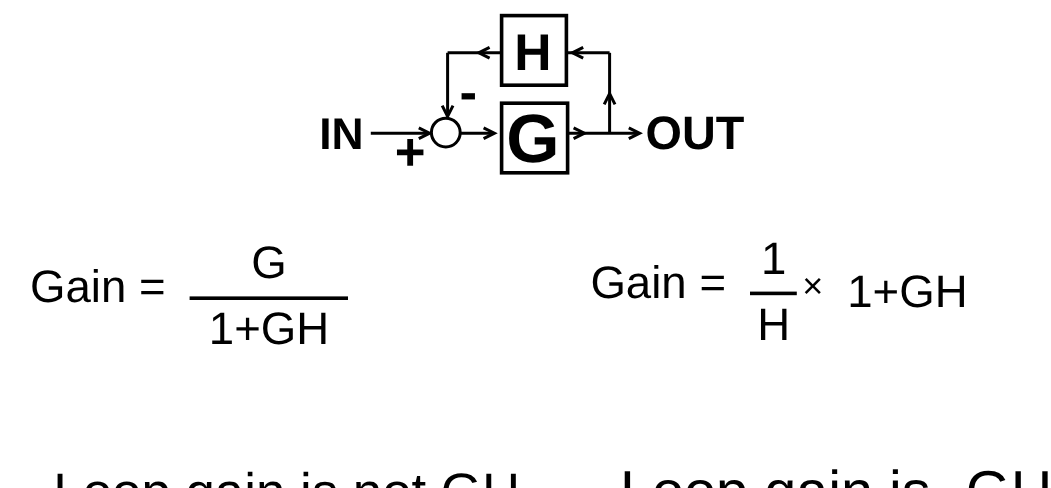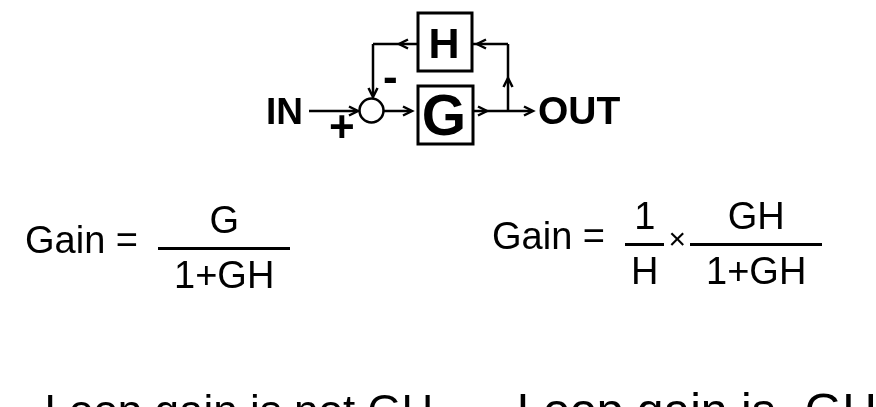--- a/index.html
+++ b/index.html
@@ -129,21 +129,20 @@
 </div>
 
 <div class="formula" id="formula-right">
   <span class="lhs">Gain =</span>
   <span class="frac narrow">
     <span class="num">1</span>
     <span class="den">H</span>
   </span>
   <span class="times">×</span>
   <span class="frac">
-    <span class="num">GH</span>
     <span class="den">1+GH</span>
   </span>
 </div>
 
 <div class="caption" id="caption-left">
   <span>Loop gain is </span><span class="u">not</span><span> GH.</span>
 </div>
 
 <div class="caption" id="caption-right">
   <span>Loop gain </span><span class="u">is</span><span> -GH.</span>

